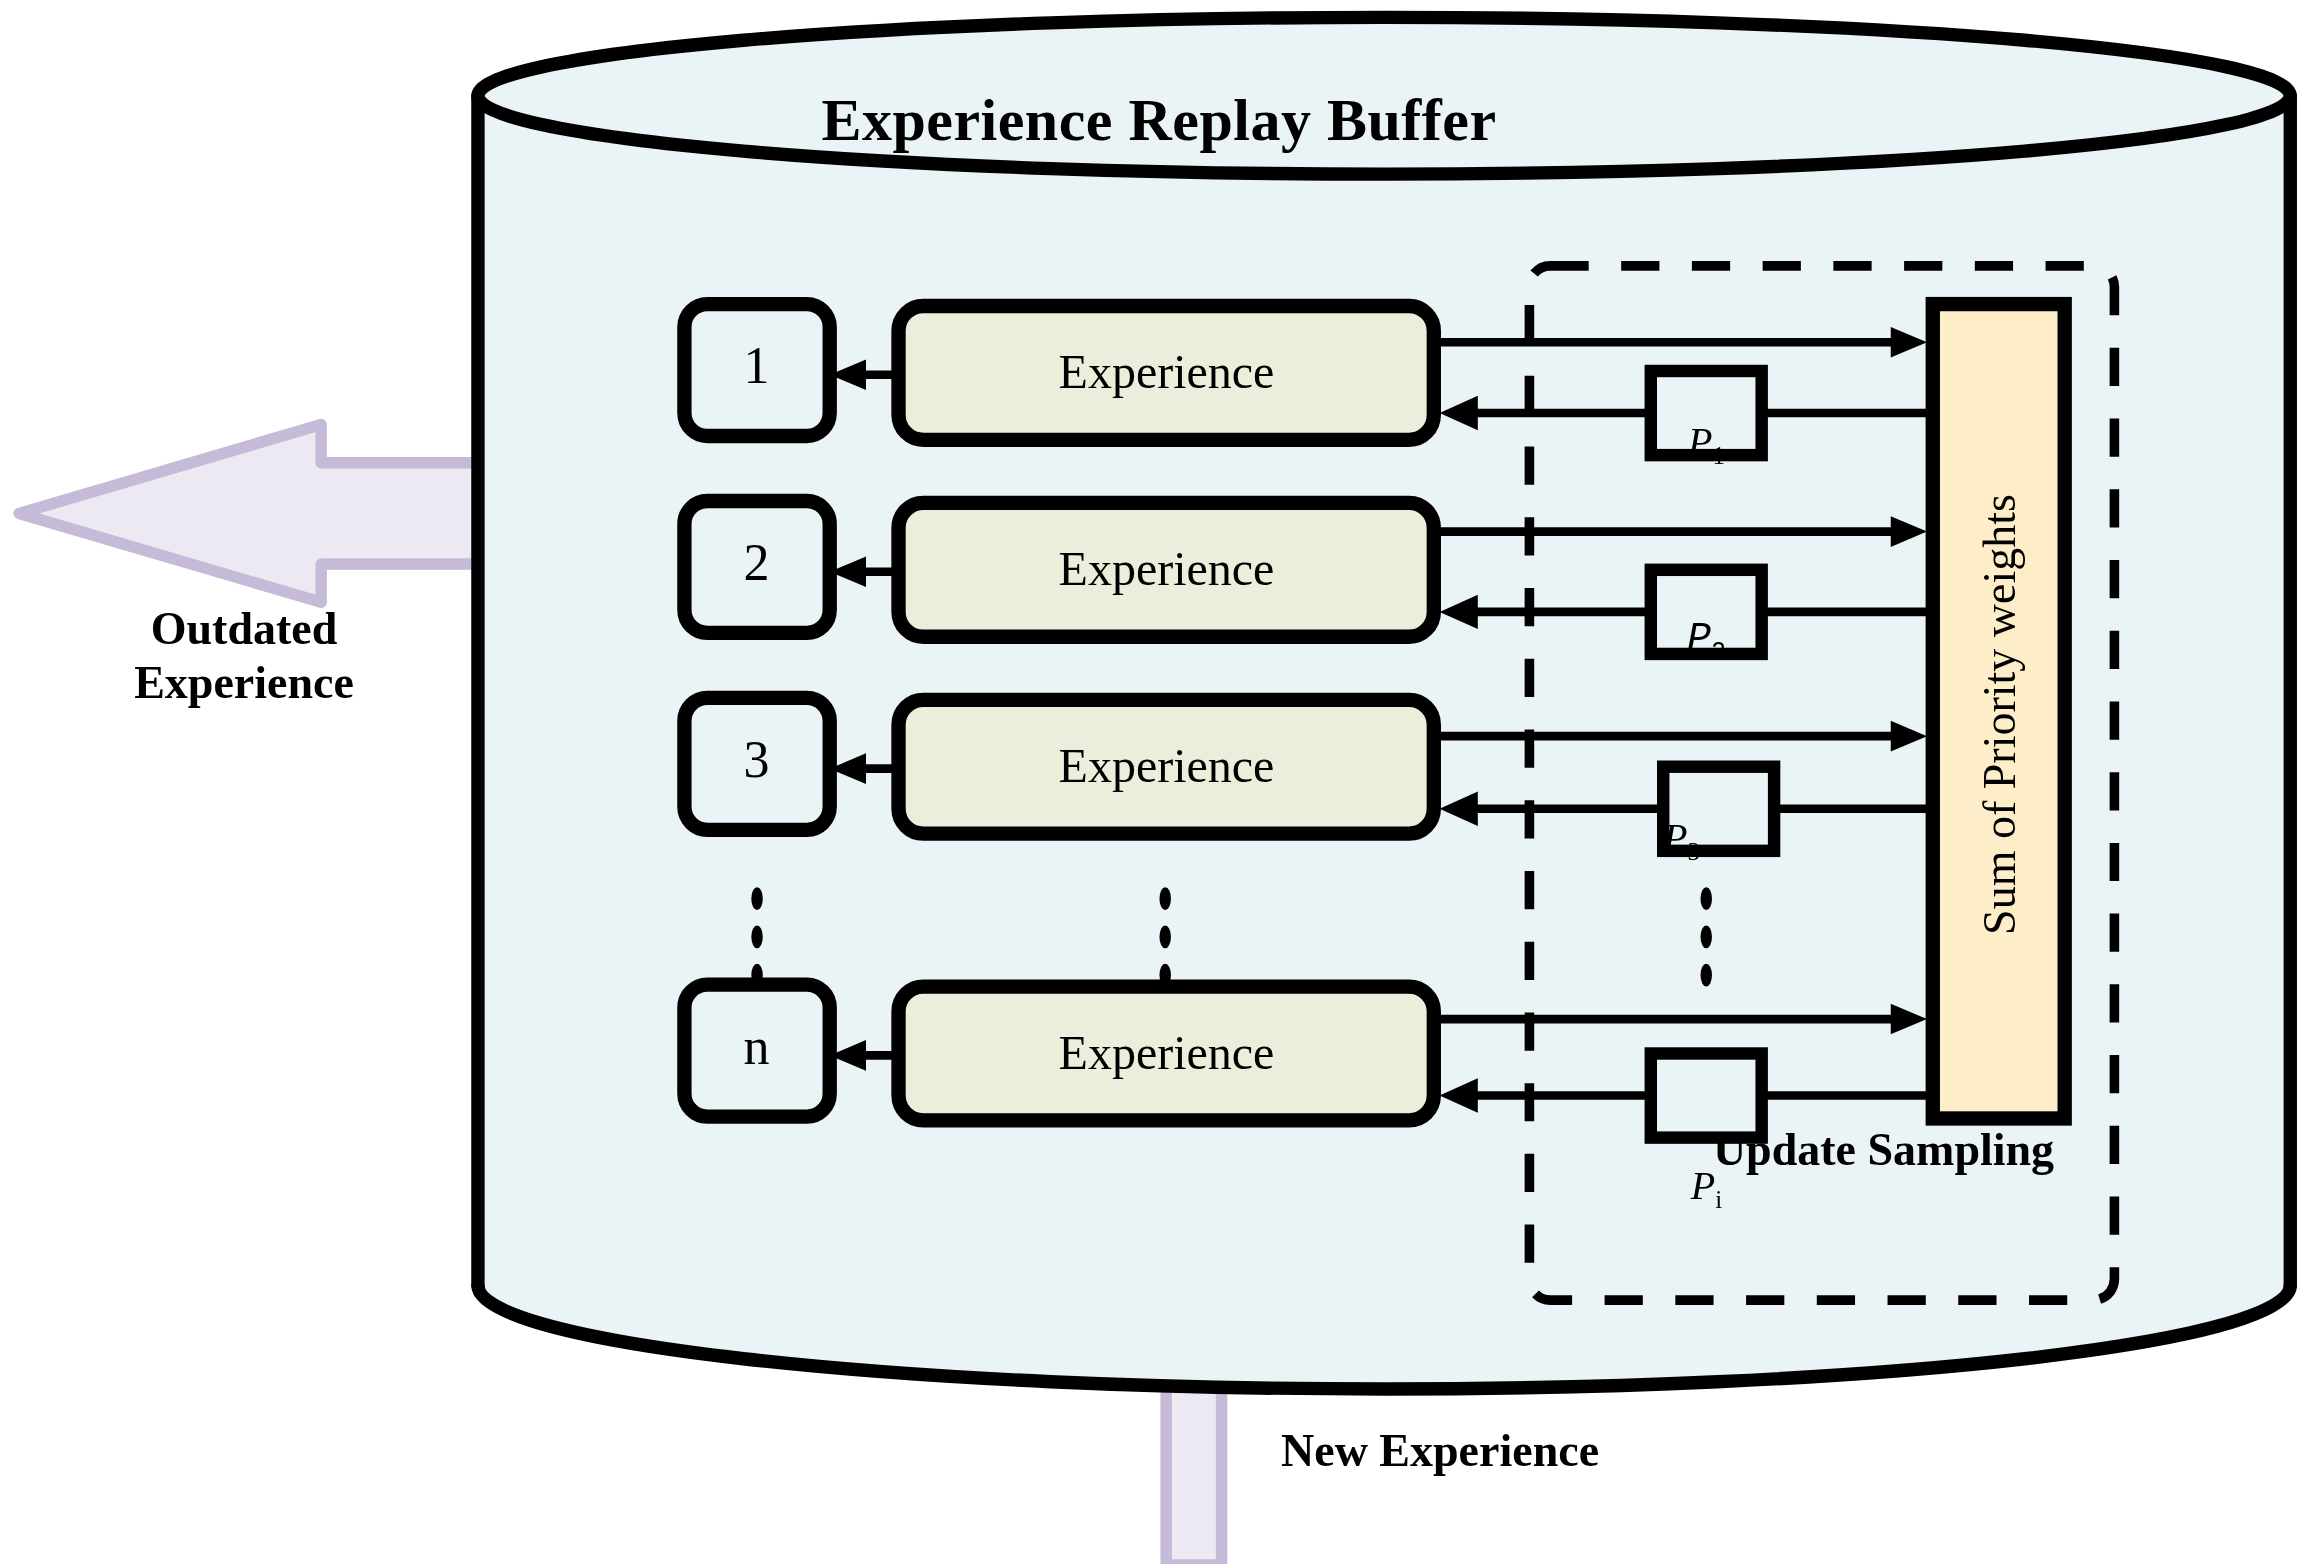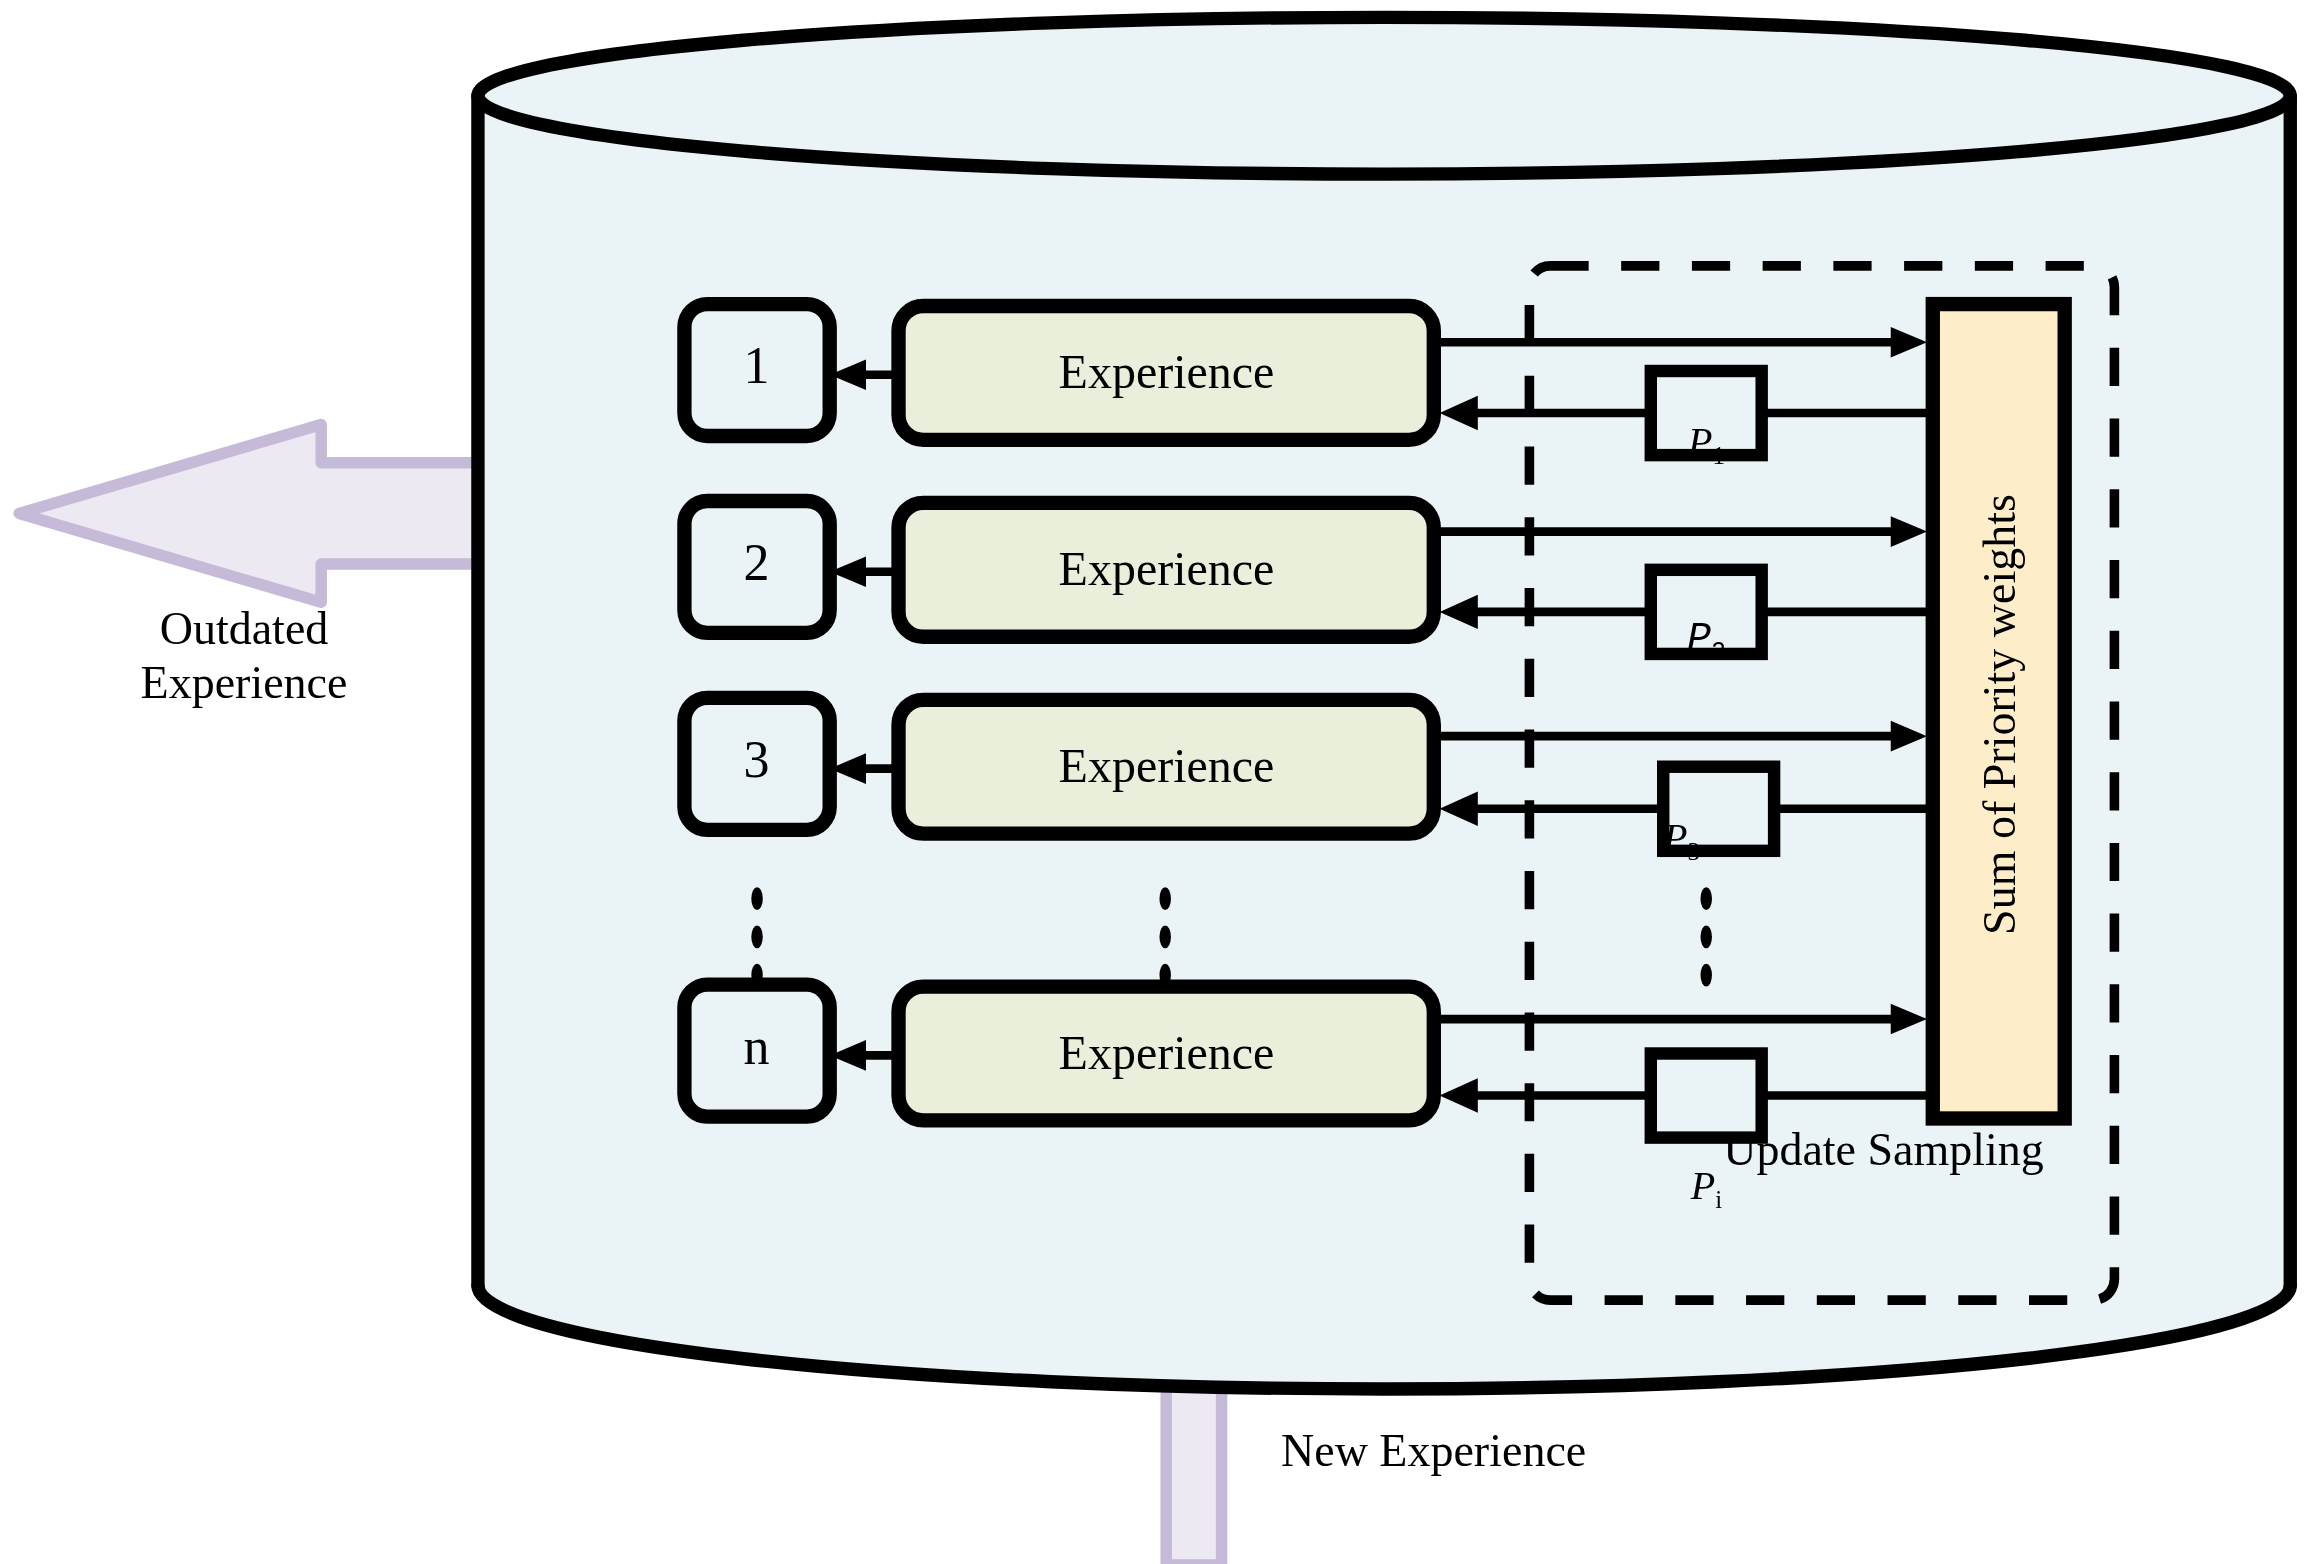--- a/index.html
+++ b/index.html
@@ -6,21 +6,21 @@
   body{width:2318px;height:1565px;position:relative;overflow:hidden;
        font-family:"Liberation Serif","DejaVu Serif",serif;}
   #stage{position:absolute;left:0;top:0;width:2318px;height:1565px;}
   svg.layer{position:absolute;left:0;top:0;width:2318px;height:1565px;}
   .txt{position:absolute;white-space:nowrap;color:#000;}
   .title{font-weight:bold;font-size:60px;letter-spacing:0.5px;}
   .boxnum{font-size:52px;}
   .expl{font-size:48px;}
   .plabel{font-size:40px;font-style:italic;margin-top:28px;}
   .plabel sub{font-size:25px;font-style:normal;}
-  .caption{font-weight:normal;font-size:46px;text-align:center;line-height:1.18;}
+  .caption{font-weight:bold;font-size:46px;text-align:center;line-height:1.18;}
   .caption i{font-style:italic;}
   .caption i sub{font-size:27px;font-style:normal;}
   .vertlabel{font-size:46px;transform-origin:center center;}
 </style>
 </head>
 <body>
 
 <div id="stage">
 
   <svg class="layer" viewBox="0 0 2425 1637">
@@ -120,20 +120,21 @@
       <ellipse cx="1219" cy="1020" rx="6" ry="12"></ellipse>
     </g>
     <g fill="#000">
       <ellipse cx="1785" cy="940" rx="6" ry="12"></ellipse>
       <ellipse cx="1785" cy="980" rx="6" ry="12"></ellipse>
       <ellipse cx="1785" cy="1020" rx="6" ry="12"></ellipse>
     </g>
 
   </svg>
 
+  <div class="txt title" style="left:0;top:86px;width:2318px;text-align:center;">Experience Replay Buffer</div>
 
   <div class="txt boxnum" style="left:684px;top:336px;width:145px;text-align:center;">1</div>
   <div class="txt boxnum" style="left:684px;top:533px;width:145px;text-align:center;">2</div>
   <div class="txt boxnum" style="left:684px;top:730px;width:145px;text-align:center;">3</div>
   <div class="txt boxnum" style="left:684px;top:1017px;width:145px;text-align:center;">n</div>
 
   <div class="txt expl" style="left:899px;top:344px;width:535px;text-align:center;">Experience</div>
   <div class="txt expl" style="left:899px;top:541px;width:535px;text-align:center;">Experience</div>
   <div class="txt expl" style="left:899px;top:738px;width:535px;text-align:center;">Experience</div>
   <div class="txt expl" style="left:899px;top:1025px;width:535px;text-align:center;">Experience</div>

